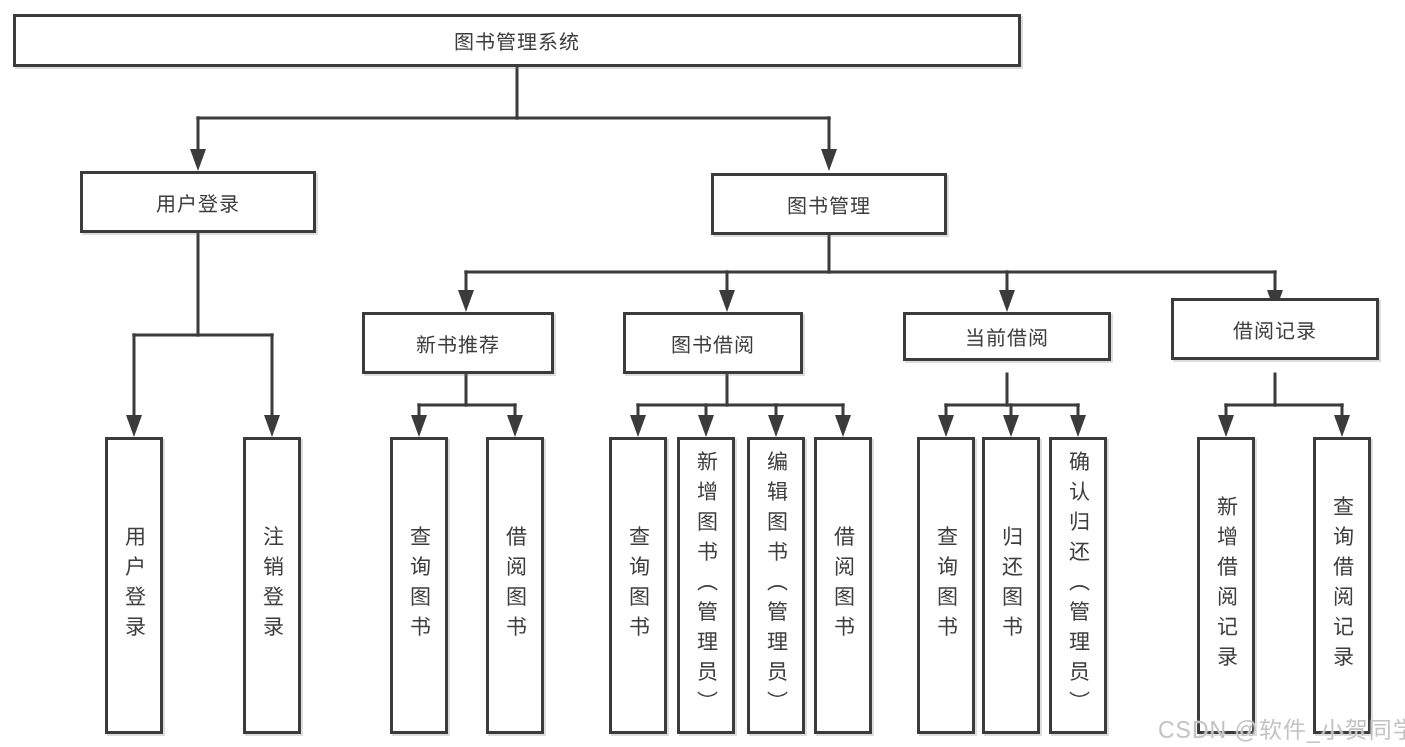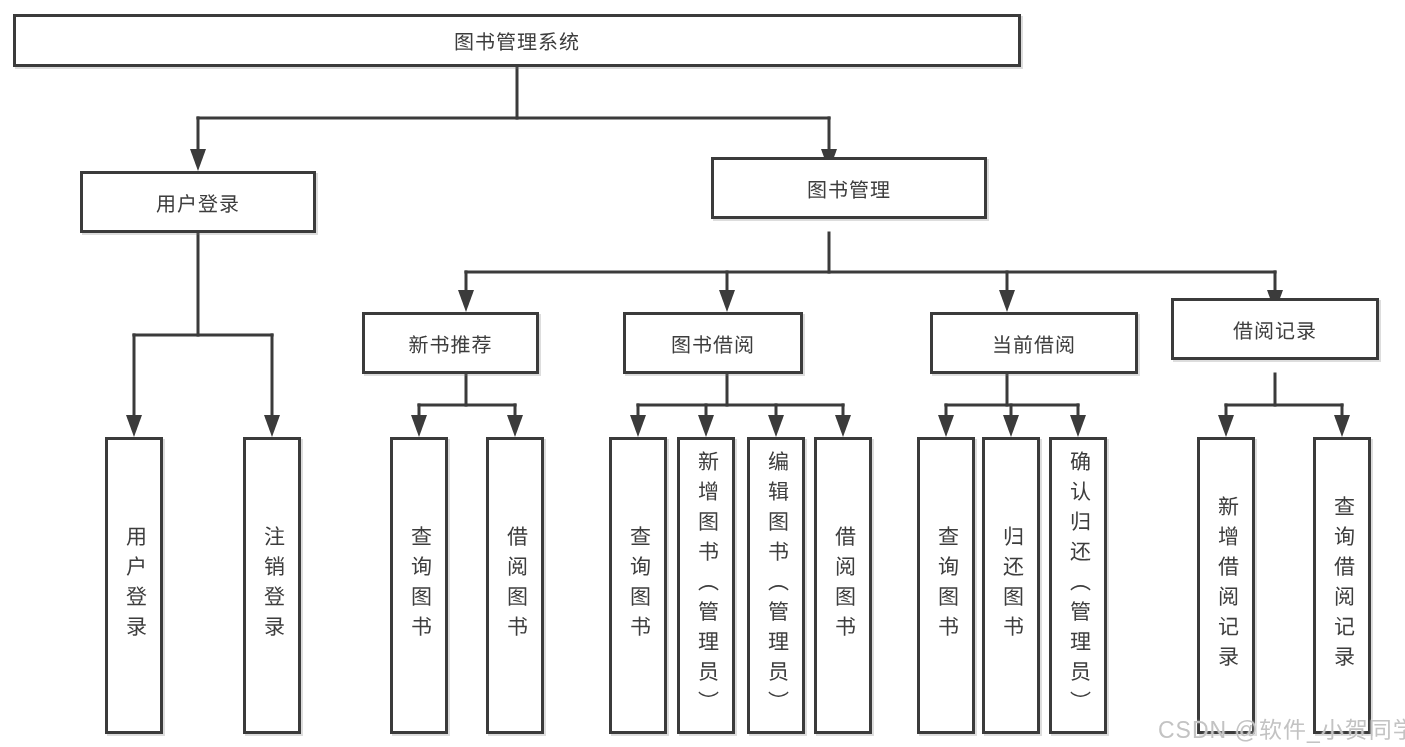--- a/index.html
+++ b/index.html
@@ -28,21 +28,20 @@
   .node{
     position:absolute;
     box-sizing:border-box;
     border:3px solid var(--line,#3b3b3b);
     background:#fff;
     display:flex;
     align-items:center;
     justify-content:center;
     color:var(--text,#3d3d3d);
     box-shadow:2px 2px 0 rgba(120,120,120,0.25);
-    font-family:Liberation Serif, serif;
   }
   .node .lbl{
     font-size:20px;
     letter-spacing:1px;
     white-space:nowrap;
   }
   .vnode .lbl{
     writing-mode:vertical-rl;
     text-orientation:mixed;
     font-size:21px;
@@ -129,31 +128,31 @@
     <path d="M1334 415 L1350 415 L1342 437 Z" stroke="none"></path>
   </svg>
 
   <div class="node" style="left:13px;top:14px;width:1008px;height:53px">
     <span class="lbl">图书管理系统</span>
   </div>
 
   <div class="node" style="left:80px;top:171px;width:236px;height:62px">
     <span class="lbl">用户登录</span>
   </div>
-  <div class="node" style="left:711px;top:157px;width:276px;height:62px">
+  <div class="node" style="left:711px;top:173px;width:236px;height:62px">
     <span class="lbl">图书管理</span>
   </div>
 
-  <div class="node" style="left:362px;top:312px;width:177px;height:62px">
+  <div class="node" style="left:362px;top:312px;width:192px;height:62px">
     <span class="lbl">新书推荐</span>
   </div>
   <div class="node" style="left:623px;top:312px;width:180px;height:62px">
     <span class="lbl">图书借阅</span>
   </div>
-  <div class="node" style="left:930px;top:312px;width:208px;height:62px">
+  <div class="node" style="left:903px;top:312px;width:208px;height:49px">
     <span class="lbl">当前借阅</span>
   </div>
   <div class="node" style="left:1171px;top:298px;width:208px;height:62px">
     <span class="lbl">借阅记录</span>
   </div>
 
   <div class="node vnode" style="left:105px;top:437px;width:58px;height:297px">
     <span class="lbl">用户登录</span>
   </div>
   <div class="node vnode" style="left:243px;top:437px;width:58px;height:297px">

